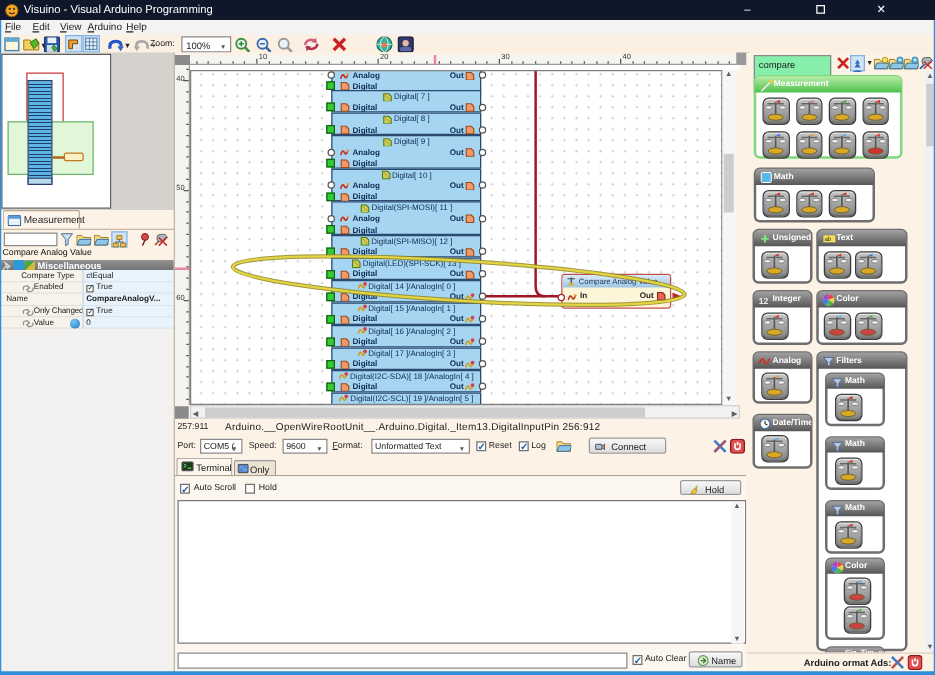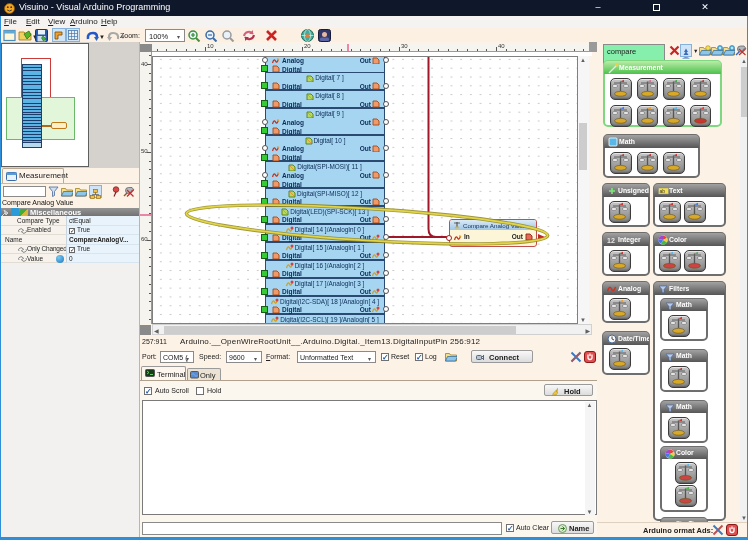--- a/index.html
+++ b/index.html
@@ -7,21 +7,21 @@
 .tb{position:absolute;top:0;left:0;width:748px;height:16px;background:#0f172a;}
 .tb .ttl{position:absolute;left:19px;top:2px;font-size:9px;color:#fff;}
 .winbtn{position:absolute;top:0;height:16px;width:30px;color:#fff;font-size:9px;text-align:center;line-height:15px;}
 .menubar{position:absolute;top:16px;left:0;width:748px;height:12px;background:#f4f3f1;font-size:8px;color:#222;}
 .menubar > span{position:absolute;top:1px;}
 .mu{text-decoration:underline;}
 .toolbar{position:absolute;top:28px;left:0;width:748px;height:15px;background:#fcf0e3;}
 .ti{position:absolute;top:1px;width:15px;height:13px;}
 .combo{position:absolute;background:#fff;border:1px solid #8a8a8a;font-size:7.5px;color:#222;}
 .combo .ar{position:absolute;right:1px;top:0;bottom:0;width:9px;color:#555;font-size:6px;text-align:center;}
-.btn{position:absolute;background:linear-gradient(#f8f8f8,#dcdcdc);border:1px solid #9a9a9a;border-radius:2px;font-size:7.5px;color:#222;text-align:center;font-weight:bold;}
+.btn{position:absolute;background:linear-gradient(#f8f8f8,#dcdcdc);border:1px solid #9a9a9a;border-radius:2px;font-size:7.5px;color:#222;text-align:center;}
 .cb{position:absolute;width:8px;height:8px;background:#fff;border:1px solid #707070;font-size:8px;line-height:7px;text-align:center;color:#1a56a8;font-weight:bold;}
 .lbl{position:absolute;font-size:7px;color:#222;white-space:nowrap;}
 
 .thumbwrap{position:absolute;left:0;top:42px;width:140px;height:126px;background:#d5d1cc;}
 .thumb{position:absolute;left:1px;top:1px;width:88px;height:124px;background:#fff;border:1px solid #5f5f5f;}
 .proptab{position:absolute;left:2px;top:168px;width:62px;height:15px;background:#fdf4ea;border:1px solid #b8a894;border-bottom:none;border-radius:2px 2px 0 0;font-size:8px;color:#222;}
 .prow{position:absolute;left:0;width:139px;height:9.4px;font-size:6.5px;color:#222;}
 .prow .nm{position:absolute;left:0;top:0;width:66px;height:100%;background:#f7f3ec;border-bottom:1px solid #e2ddd4;}
 .prow .vl{position:absolute;left:66px;top:0;right:0;height:100%;background:#e9f3fb;border-bottom:1px solid #d8e4ee;border-left:1px solid #c8d4de;}
 

